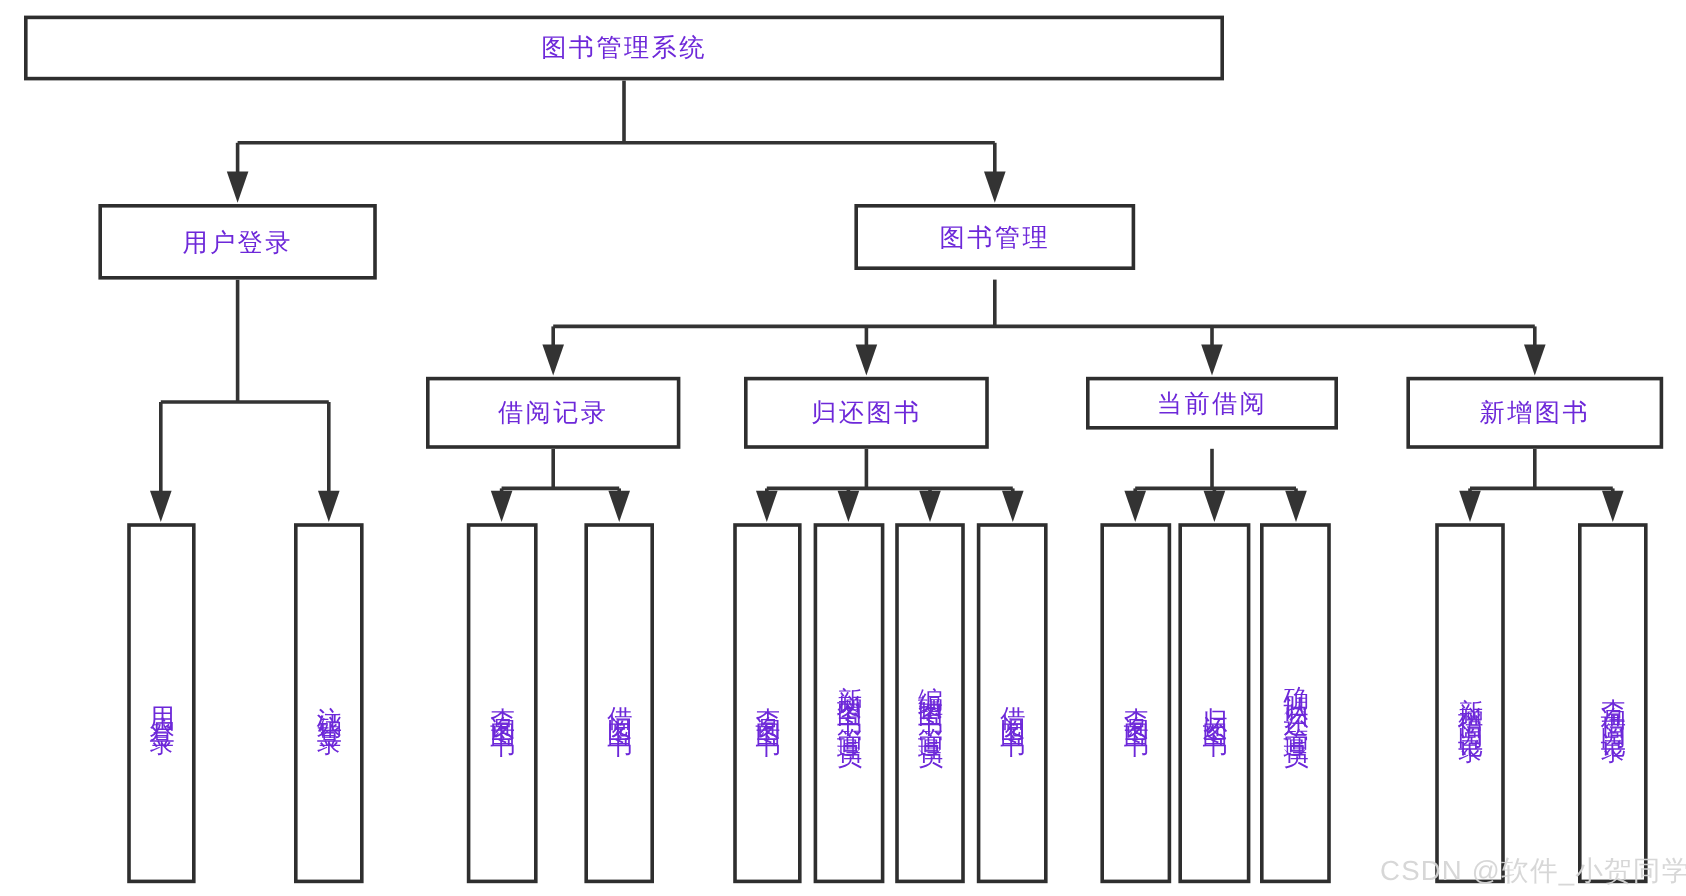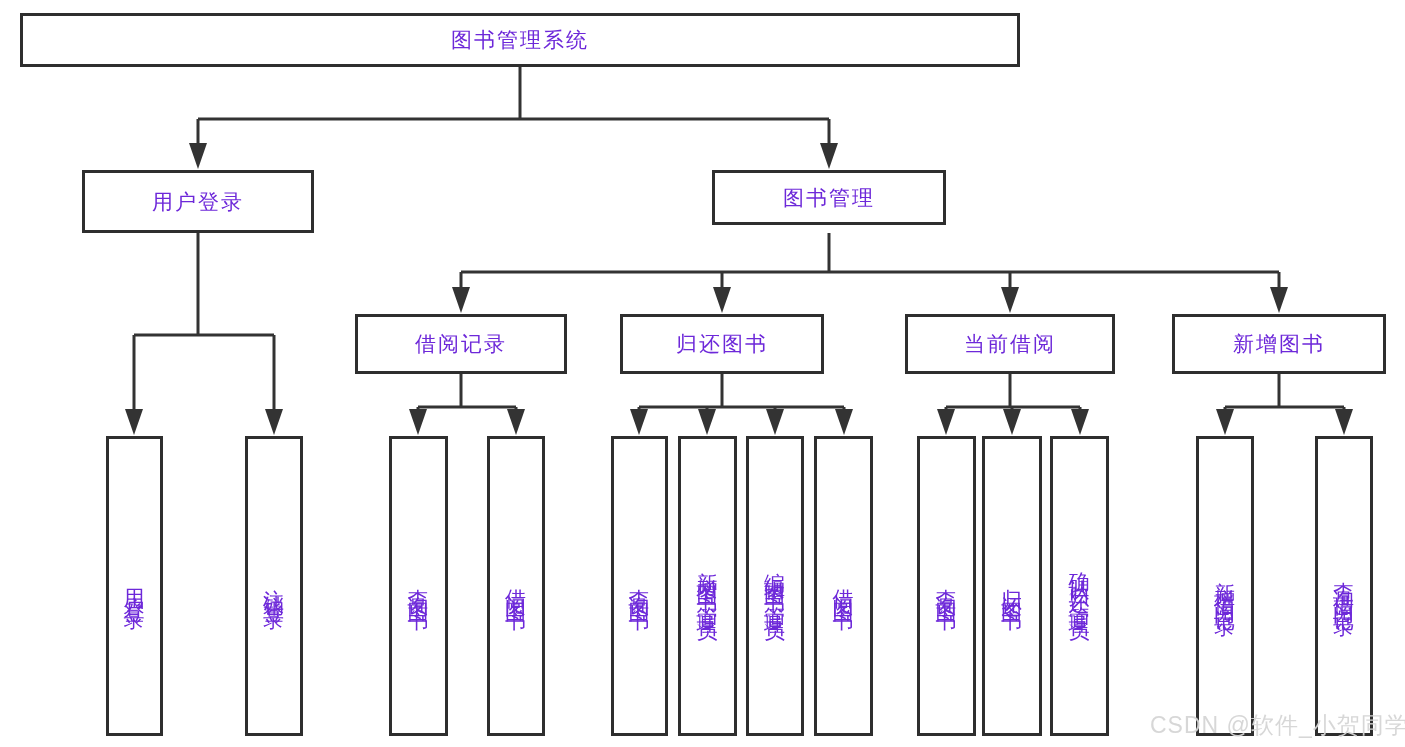--- a/index.html
+++ b/index.html
@@ -122,21 +122,21 @@
   <div class="node hnode" style="left:712px;top:170px;width:234px;height:55px;">
     <span>图书管理</span>
   </div>
 
   <div class="node hnode" style="left:355px;top:314px;width:212px;height:60px;">
     <span>借阅记录</span>
   </div>
   <div class="node hnode" style="left:620px;top:314px;width:204px;height:60px;">
     <span>归还图书</span>
   </div>
-  <div class="node hnode" style="left:905px;top:314px;width:210px;height:60px;">
+  <div class="node hnode" style="left:905px;top:314px;width:210px;height:44px;">
     <span>当前借阅</span>
   </div>
   <div class="node hnode" style="left:1172px;top:314px;width:214px;height:60px;">
     <span>新增图书</span>
   </div>
 
   <div class="node leaf" style="left:106px;top:436px;width:57px;height:300px;">
     <span>用户登录</span>
   </div>
   <div class="node leaf" style="left:245px;top:436px;width:58px;height:300px;">

